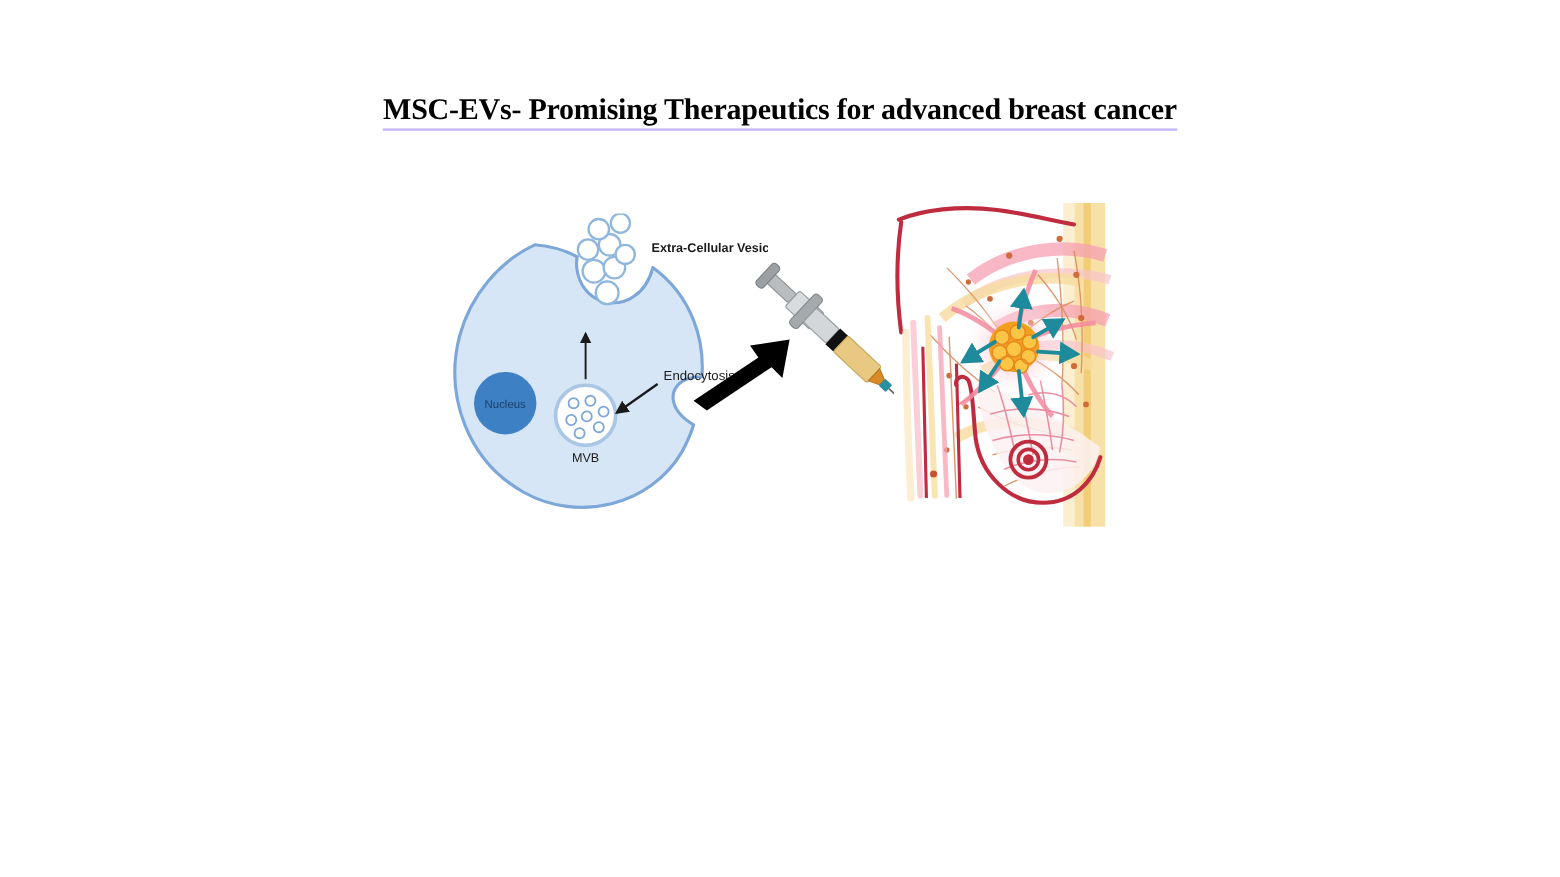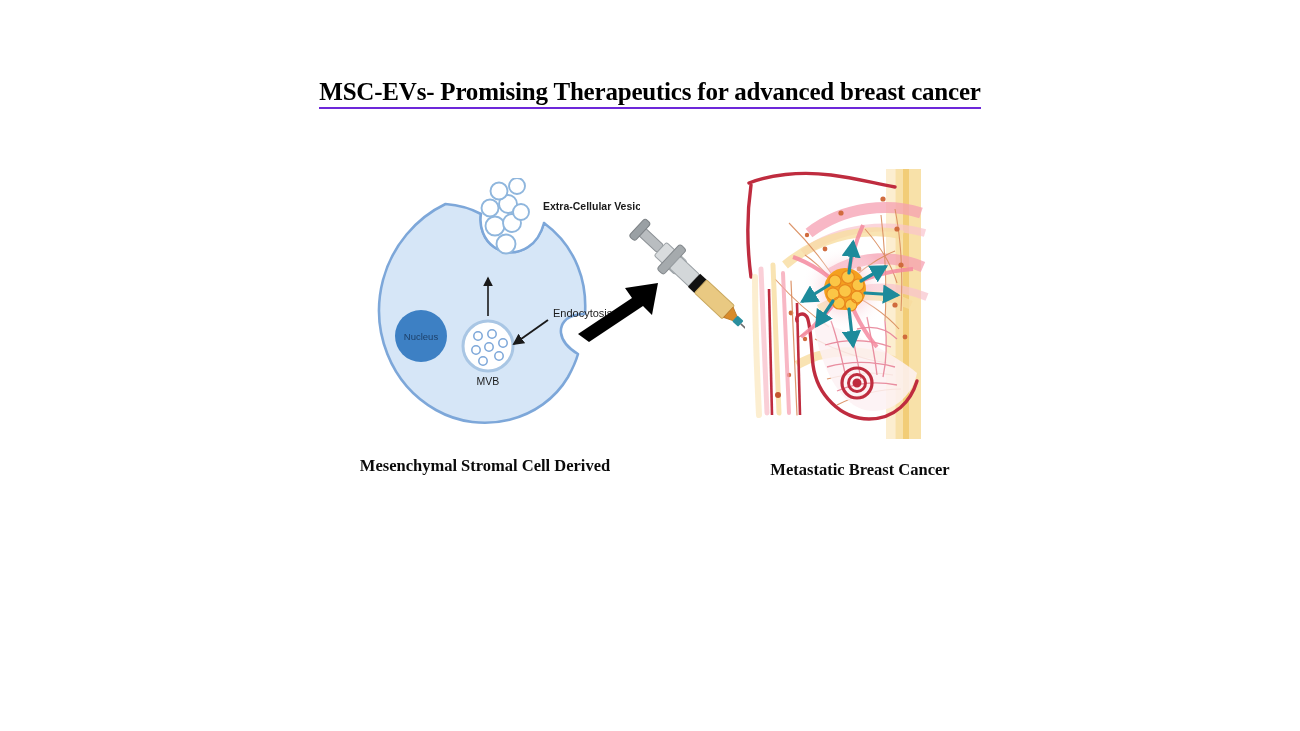--- a/index.html
+++ b/index.html
@@ -12,21 +12,21 @@
 
   
   .title{
     position:absolute;left:0;top:78px;width:1300px;
     text-align:center;
     font-family:"Liberation Serif", serif;
     font-size:25px;font-weight:bold;color:#000;
     letter-spacing:-0.2px;
   }
   .title span{
-    border-bottom:2px solid #6d28d9;padding-bottom:2px;
+    border-bottom:2px solid #c4b5fd;padding-bottom:2px;
   }
   #cell-svg{position:absolute;left:340px;top:178px;}
 
   
   #arrow-svg{position:absolute;left:572px;top:276px;}
 
   
   #syringe-svg{position:absolute;left:608px;top:195px;}
 
   
@@ -309,18 +309,16 @@
 
       <g fill="none" stroke="#bf2c3f" stroke-width="2.6">
         <path d="M 24,120 C 25,164 26,208 27,246"></path>
         <path d="M 52,134 C 53,176 54,214 55,246"></path>
       </g>
       <circle cx="33" cy="226" r="3" fill="#c4562f"></circle>
     </g>
   </svg>
 
   <div id="caption-left" class="caption">
-    <div>Mesenchymal Stromal Cell Derived</div>
   </div>
 
-  <div id="caption-right" class="caption">Metastatic Breast Cancer</div>
 
 </div>
 
 </body></html>

